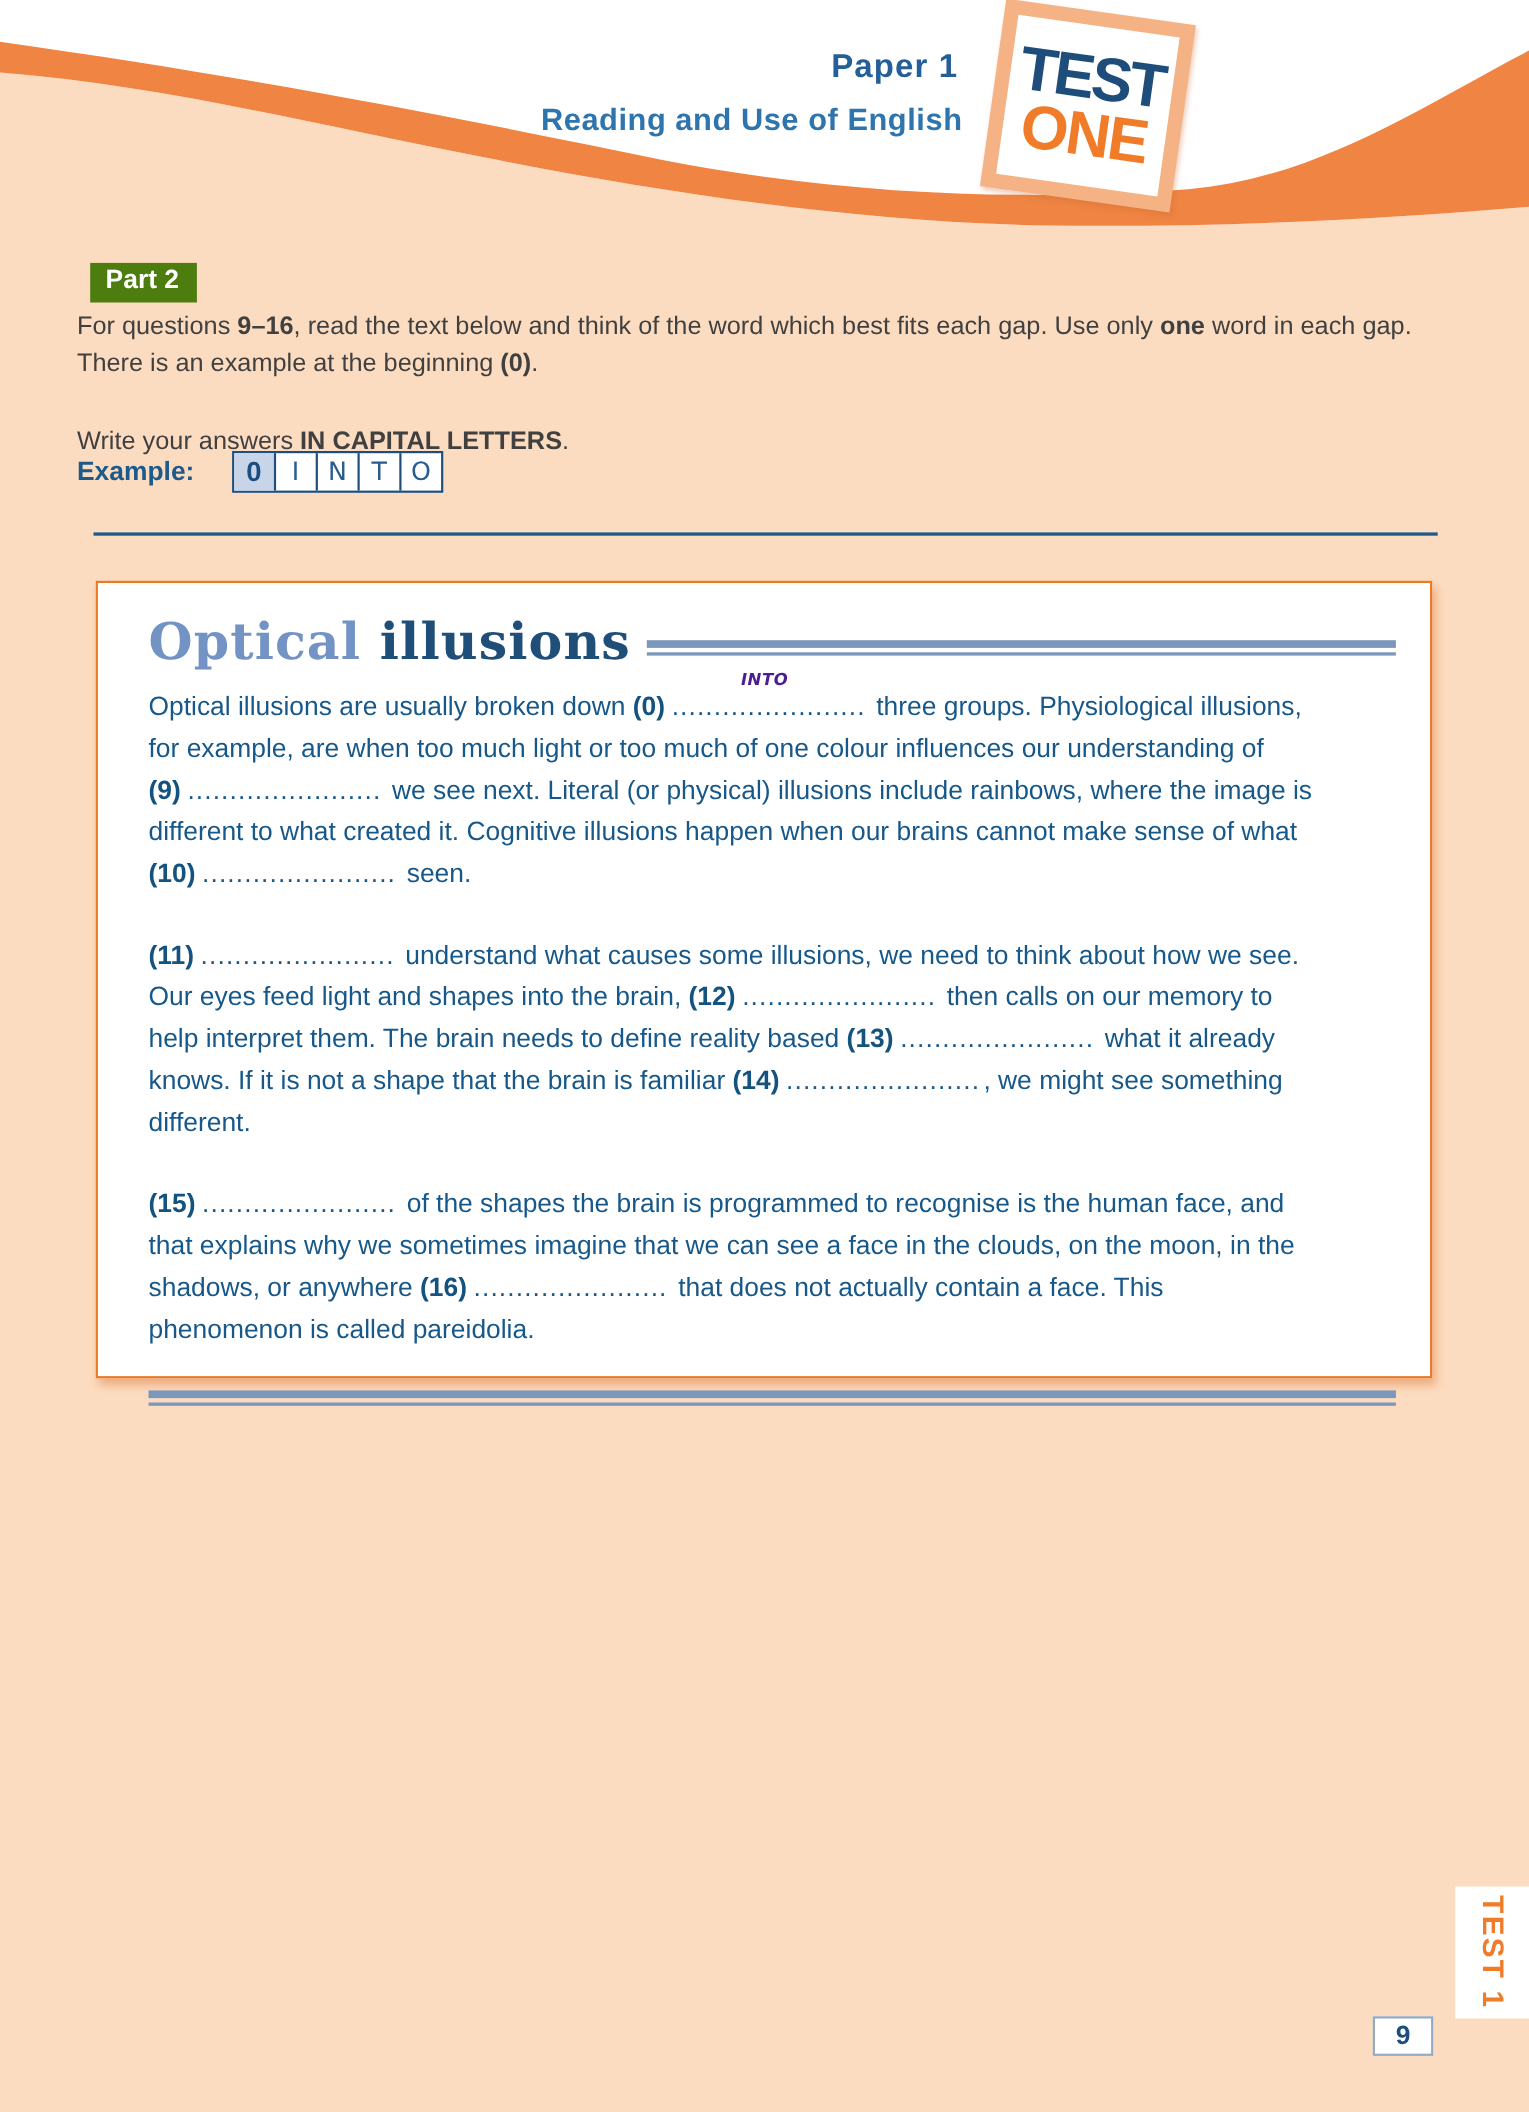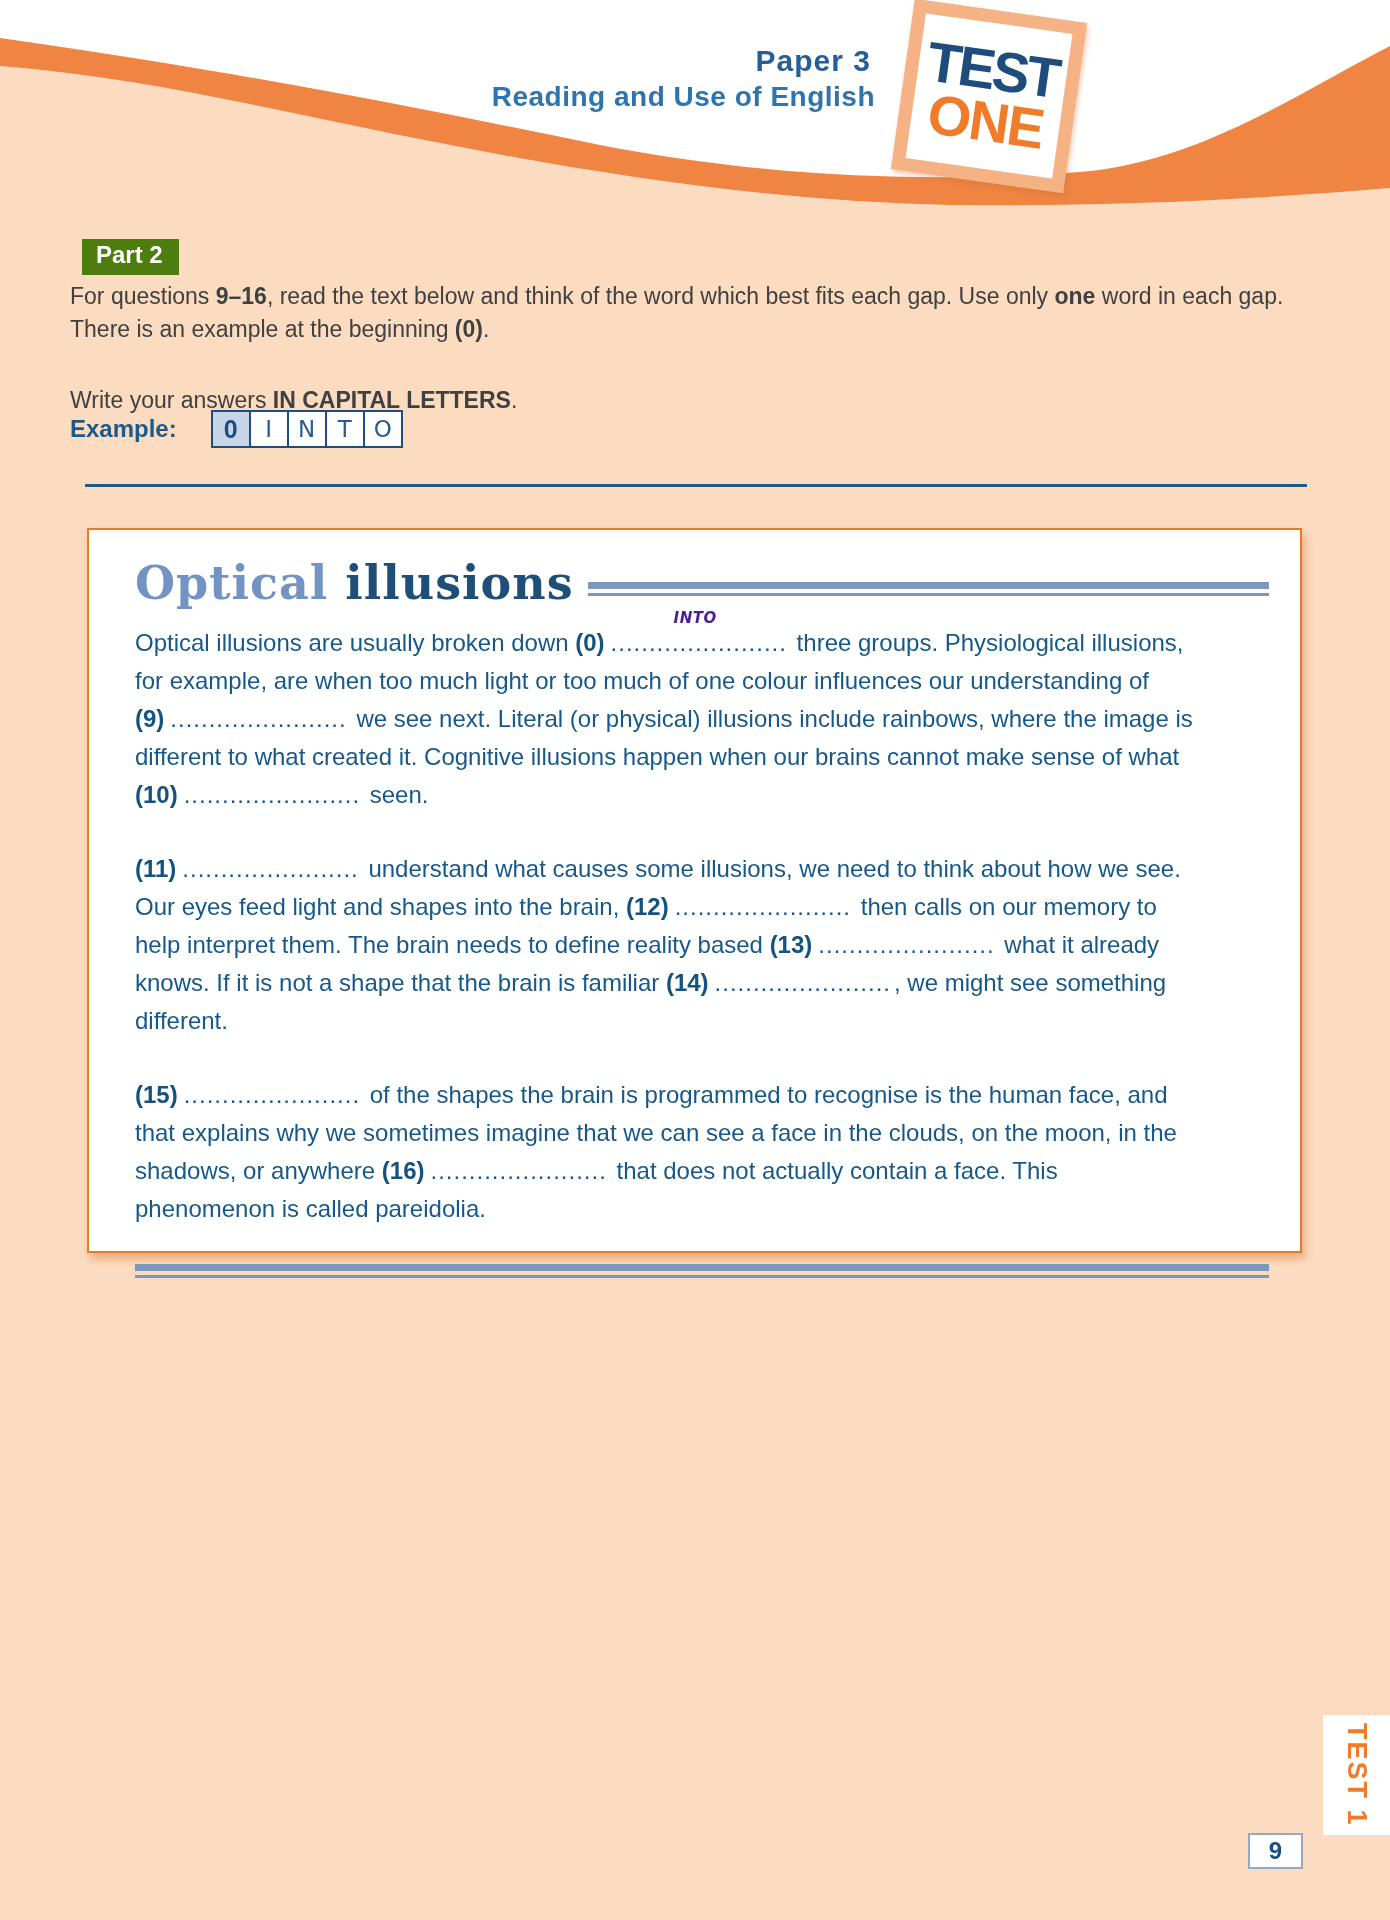--- a/index.html
+++ b/index.html
@@ -6,21 +6,21 @@
   .page {
     position:relative; width:1390px; height:1920px; margin:0 auto;
     background:#fcdcc0; overflow:hidden;
     font-family:"Liberation Sans", sans-serif;
   }
   .wave-svg { position:absolute; top:0; left:0; display:block; }
 
   
   .header-block { position:absolute; top:44px; right:515px; text-align:right; }
   .paper-line   { font-size:30px; font-weight:bold; color:#255f9a; letter-spacing:1px; padding-right:4px; }
-  .subject-line { font-size:28px; font-weight:bold; color:#2e74ad; letter-spacing:0.5px; margin-top:3px; }
+  .subject-line { font-size:28px; font-weight:bold; color:#2e74ad; letter-spacing:0.5px; margin-top:15px; }
 
   .test-badge {
     position:absolute; left:902px; top:10px; width:174px; height:172px;
     background:#f5b285; transform:rotate(8deg); box-sizing:border-box; padding:13px;
     box-shadow:2px 3px 5px rgba(200,110,50,0.35);
   }
   .test-badge-inner { width:100%; height:100%; background:#ffffff; display:flex; flex-direction:column; align-items:center; justify-content:center; }
   .badge-test { font-size:56px; font-weight:bold; color:#1e4d7c; letter-spacing:-3px; line-height:0.92; }
   .badge-one  { font-size:56px; font-weight:bold; color:#f07b28; letter-spacing:-2px; line-height:0.92; }
 
@@ -93,21 +93,21 @@
 
 <div class="page">
 
   <svg class="wave-svg" width="1390" height="230" viewBox="0 0 1390 230">
     <rect x="0" y="0" width="1390" height="230" fill="#ffffff"></rect>
     <path d="M0,66 C150,78 280,112 440,143 C600,175 780,202 950,205 C1100,207 1250,200 1390,188 L1390,230 L0,230 Z" fill="#fcdcc0"></path>
     <path d="M0,38 C240,72 420,108 600,145 C780,180 950,182 1080,172 C1200,162 1300,92 1390,46 L1390,188 C1250,200 1100,207 950,205 C780,202 600,175 440,143 C280,112 150,78 0,66 Z" fill="#ef8443"></path>
   </svg>
 
   <div class="header-block">
-    <div class="paper-line">Paper 3</div>
+    <div class="paper-line">Paper 1</div>
     <div class="subject-line">Reading and Use of English</div>
   </div>
 
   <div class="test-badge">
     <div class="test-badge-inner">
       <div class="badge-test">TEST</div>
       <div class="badge-one">ONE</div>
     </div>
   </div>
 

